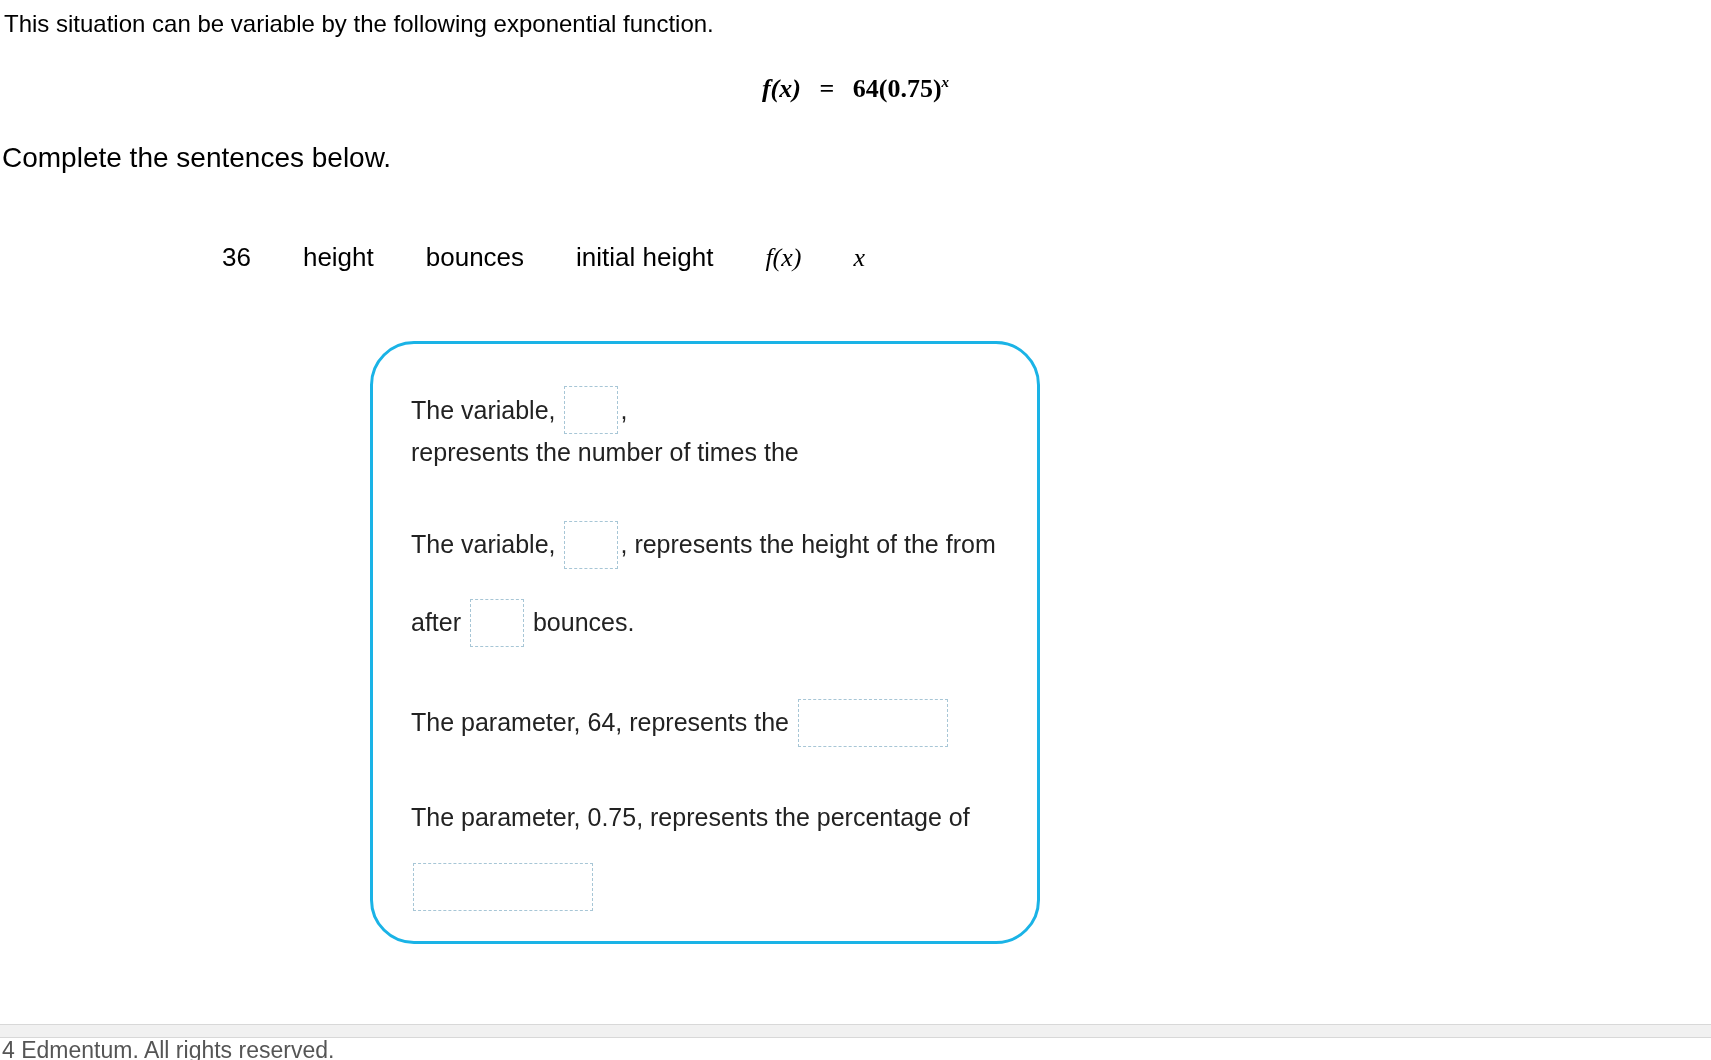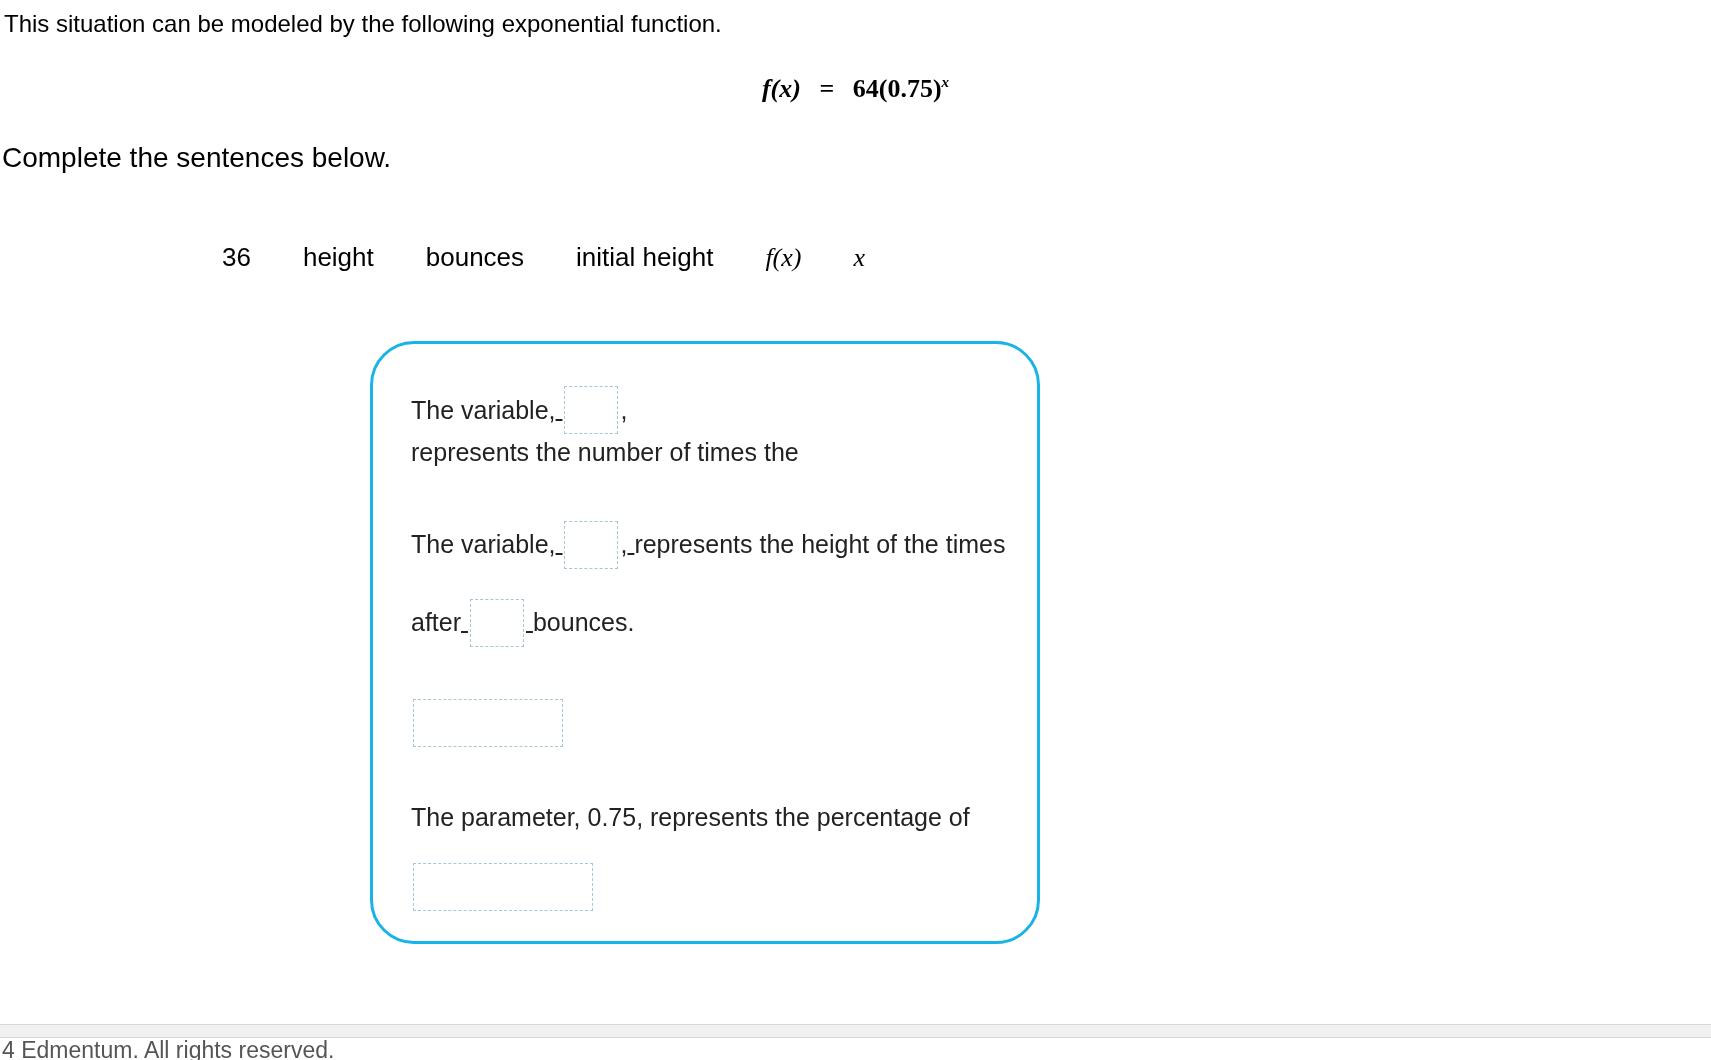--- a/index.html
+++ b/index.html
@@ -53,21 +53,21 @@
   .panel {
     width: 670px;
     border: 3px solid #1ab3e6;
     border-radius: 44px;
     padding: 42px 28px 28px 38px;
     font-size: 25px;
     line-height: 1.3;
     color: #222;
     position: relative;
   }
-  .para { margin-bottom: 52px; text-decoration: underline; }
+  .para { margin-bottom: 52px; }
   .para:last-child { margin-bottom: 0; }
   .text-line {
     display: block;
     margin-bottom: 30px;
   }
   .text-line:last-child { margin-bottom: 0; }
   .word { display: inline-block; vertical-align: middle; }
   .blank {
     display: inline-block;
     vertical-align: middle;
@@ -94,21 +94,21 @@
     position: absolute;
     left: 2px;
     bottom: -4px;
     font-size: 23px;
     color: #555;
   }
 </style>
 </head>
 <body>
 
-<div class="instr">This situation can be modeled by the following exponential function.</div>
+<div class="instr">This situation can be variable by the following exponential function.</div>
 
 <div class="equation-row">
   <span class="eq-fx">f(x)</span>
   <span class="eq-eq">=</span>
   <span class="eq-num">64(0.75)</span><span class="eq-sup">x</span>
 </div>
 
 <div class="instr2">Complete the sentences below.</div>
 
 <div class="answer-bank">
@@ -128,31 +128,32 @@
         <span class="word">The variable,</span>
         <span class="blank sm"></span><span class="word">,</span>
         <span class="word">represents the number of times the</span>
       </span>
     </div>
 
     <div class="para">
       <span class="text-line">
         <span class="word">The variable,</span>
         <span class="blank sm"></span><span class="word">,</span>
-        <span class="word">represents the height of the times</span>
+        <span class="word">represents the height of the from</span>
       </span>
       <span class="text-line">
         <span class="word">after</span>
         <span class="blank sm"></span>
         <span class="word">bounces.</span>
       </span>
     </div>
 
     <div class="para">
       <span class="text-line">
+        <span class="word">The parameter, 64, represents the</span>
         <span class="blank md"></span>
       </span>
     </div>
 
     <div class="para" style="margin-bottom:2px">
       <span class="text-line">
         <span class="word">The parameter, 0.75, represents the percentage of</span>
       </span>
       <span class="text-line">
         <span class="blank lg"></span>

